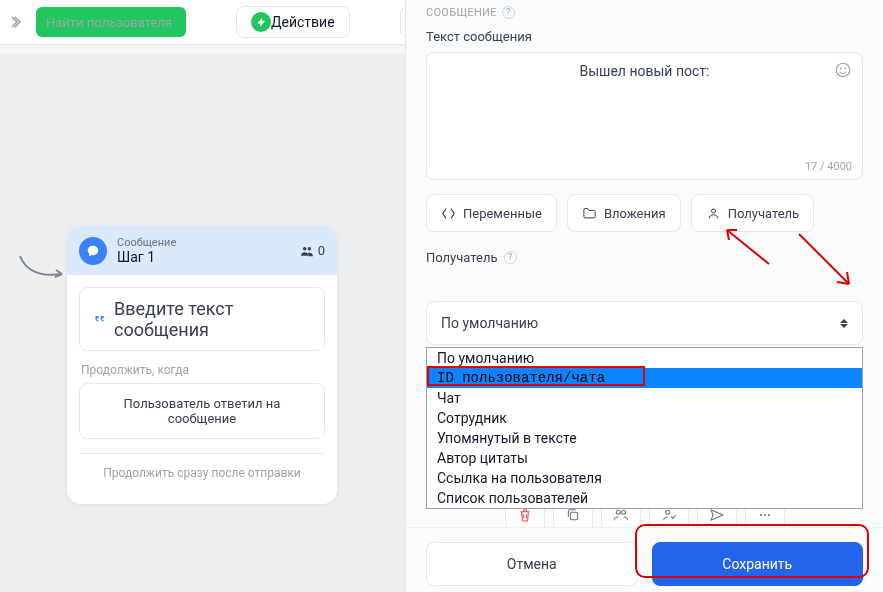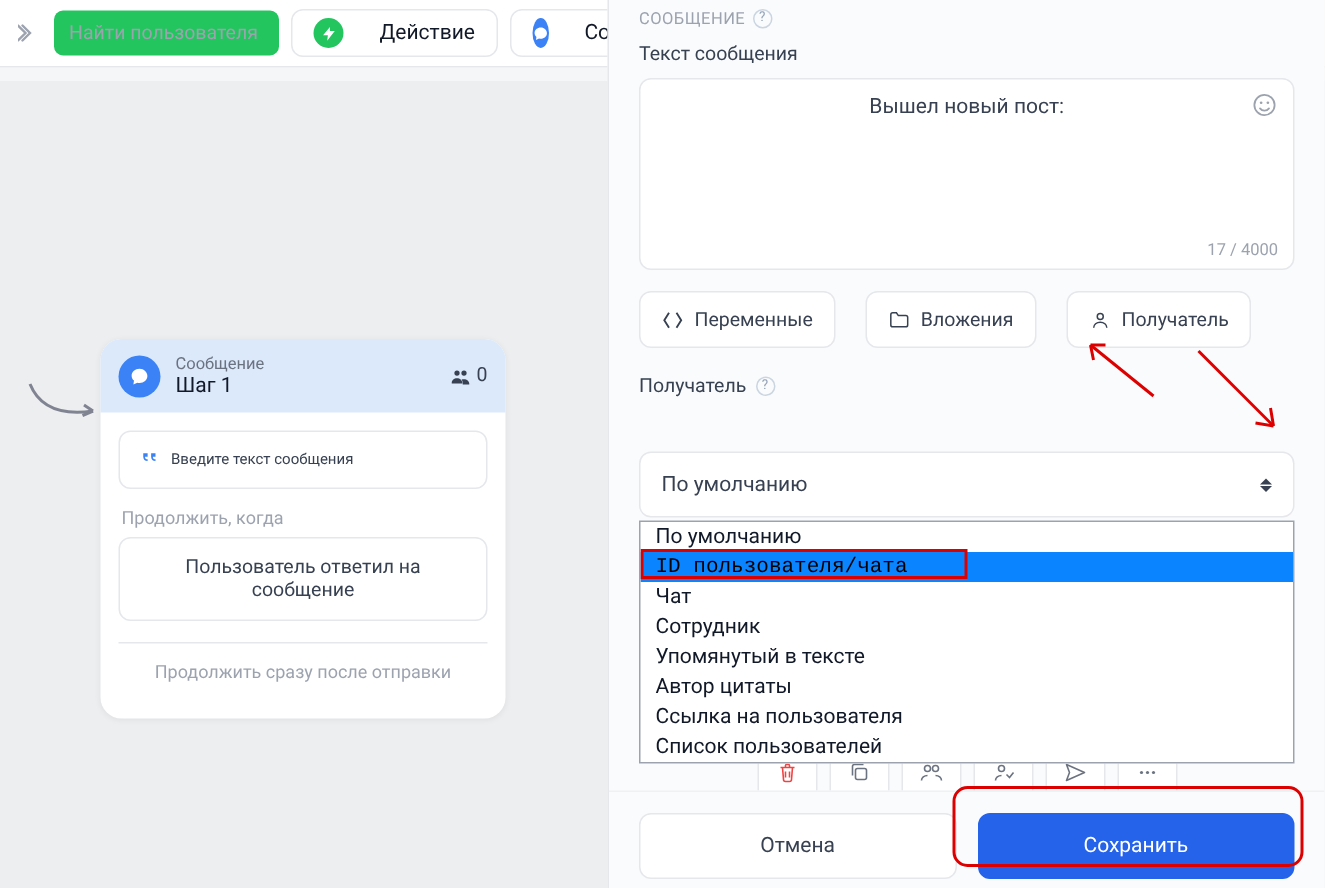--- a/index.html
+++ b/index.html
@@ -4,53 +4,53 @@
 <style>
 * { box-sizing: border-box; margin: 0; padding: 0; font-family: -apple-system, BlinkMacSystemFont, "Segoe UI", Roboto, sans-serif; }
 body { width: 883px; height: 592px; background: #f5f6f7; overflow: hidden; position: relative; }
 
 
 .topbar { display: flex; align-items: center; gap: 8px; padding: 6px 8px; background: #fff; border-bottom: 1px solid #e5e7eb; }
 .chev-right { width: 20px; height: 28px; display: flex; align-items: center; justify-content: center; color: #9ca3af; cursor: pointer; }
 .search-field { position: relative; }
 .search-field input { width: 150px; height: 30px; border: none; background: #22c55e; border-radius: 6px; padding: 0 8px 0 10px; font-size: 13px; color: #374151; outline: none; }
 .search-field input::placeholder { color: #9ca3af; }
-.chip { display: inline-flex; align-items: center; gap: 24px; height: 32px; padding: 0 14px; border-radius: 8px; border: 1px solid #e5e7eb; background: #fff; font-size: 14px; cursor: pointer; color: #111827; }
+.chip { display: inline-flex; align-items: center; gap: 0; height: 32px; padding: 0 14px; border-radius: 8px; border: 1px solid #e5e7eb; background: #fff; font-size: 14px; cursor: pointer; color: #111827; margin-left: 42px; }
 .chip .badge { width: 20px; height: 20px; border-radius: 50%; display: flex; align-items: center; justify-content: center; }
 .badge-green { background: #22c55e; color: #fff; }
 .badge-blue { background: #3b82f6; color: #fff; }
 
 
 .canvas { position: absolute; top: 54px; left: 0; right: 0; bottom: 0; background: #eceef0; }
 .arrow-to-card { position: absolute; left: 18px; top: 200px; color: #808492; }
 .node-card { position: absolute; left: 67px; top: 172px; width: 270px; background: #fff; border-radius: 14px; box-shadow: 0 1px 4px rgba(0,0,0,0.06); }
 .node-header { display: flex; align-items: center; gap: 10px; padding: 10px 12px; background: #dbe9fb; border-radius: 14px 14px 0 0; }
 .node-icon { width: 28px; height: 28px; border-radius: 50%; background: #3b82f6; display: flex; align-items: center; justify-content: center; color: #fff; }
 .node-titles { flex: 1; }
 .node-sup { font-size: 11px; color: #6b7280; }
 .node-title { font-size: 14px; color: #111827; }
 .node-count { display: flex; align-items: center; gap: 4px; font-size: 13px; color: #374151; }
 .node-body { padding: 12px; }
-.msg-input { border: 1px solid #e5e7eb; border-radius: 8px; padding: 10px 12px; font-size: 10px; color: #374151; display: flex; align-items: center; gap: 8px; }
+.msg-input { border: 1px solid #e5e7eb; border-radius: 8px; padding: 10px 12px; font-size: 18px; color: #374151; display: flex; align-items: center; gap: 8px; }
 .msg-input .quote-icon { color: #3b82f6; }
 .continue-when { font-size: 12px; color: #9ca3af; margin: 12px 0 6px 2px; display: flex; align-items: center; gap: 6px; }
 .condition { border: 1px solid #e5e7eb; border-radius: 8px; padding: 12px 10px; font-size: 13px; color: #374151; text-align: center; }
 .divider { border-top: 1px solid #e5e7eb; margin-top: 14px; }
 .immediately { text-align: center; font-size: 12px; color: #9ca3af; padding: 12px; }
 
 
 .panel { position: absolute; right: 0; top: 0; bottom: 0; width: 478px; background: #fafbfc; border-left: 1px solid #e5e7eb; padding: 6px 20px 20px 20px; display: flex; flex-direction: column; }
 .section-label { font-size: 11px; color: #9ca3af; letter-spacing: 0.3px; display: flex; align-items: center; gap: 5px; }
 .field-label { font-size: 13px; color: #374151; margin: 10px 0 8px; display: flex; align-items: center; gap: 6px; }
 .help-icon { width: 13px; height: 13px; border: 1px solid #cbd5e1; border-radius: 50%; font-size: 9px; color: #94a3b8; display: inline-flex; align-items: center; justify-content: center; line-height: 1; }
 .textarea-wrap { position: relative; border: 1px solid #e5e7eb; border-radius: 8px; background: #fff; min-height: 128px; padding: 10px 12px; }
 .textarea-wrap .text-content { font-size: 14px; color: #374151; text-align: center; }
 .textarea-wrap .emoji-btn { position: absolute; top: 8px; right: 10px; color: #9ca3af; cursor: pointer; }
 .char-count { position: absolute; bottom: 6px; right: 10px; font-size: 11px; color: #9ca3af; }
-.btn-row { display: flex; gap: 20px; margin-top: 14px; position: relative; }
+.btn-row { display: flex; gap: 10px; margin-top: 14px; position: relative; }
 .pill-btn { display: inline-flex; align-items: center; gap: 7px; height: 38px; padding: 0 14px; border: 1px solid #e5e7eb; border-radius: 8px; background: #fff; font-size: 13px; color: #374151; cursor: pointer; }
 .pill-btn svg { width: 15px; height: 15px; }
 .arrow-annot-1 { position: absolute; left: 295px; top: 32px; color: #d00; pointer-events: none; }
 .arrow-annot-2 { position: absolute; right: 8px; top: 36px; color: #d00; pointer-events: none; }
 
 .select-wrap { margin-top: 28px; position: relative; }
 .select-box { display: flex; align-items: center; justify-content: space-between; height: 44px; border: 1px solid #e5e7eb; border-radius: 8px; background: #fff; padding: 0 14px; font-size: 14px; color: #374151; cursor: pointer; }
 .sort-icon { display: flex; flex-direction: column; gap: 1px; }
 .sort-icon span { width: 0; height: 0; border-left: 4px solid transparent; border-right: 4px solid transparent; }
 .sort-icon .up { border-bottom: 4px solid #374151; }

